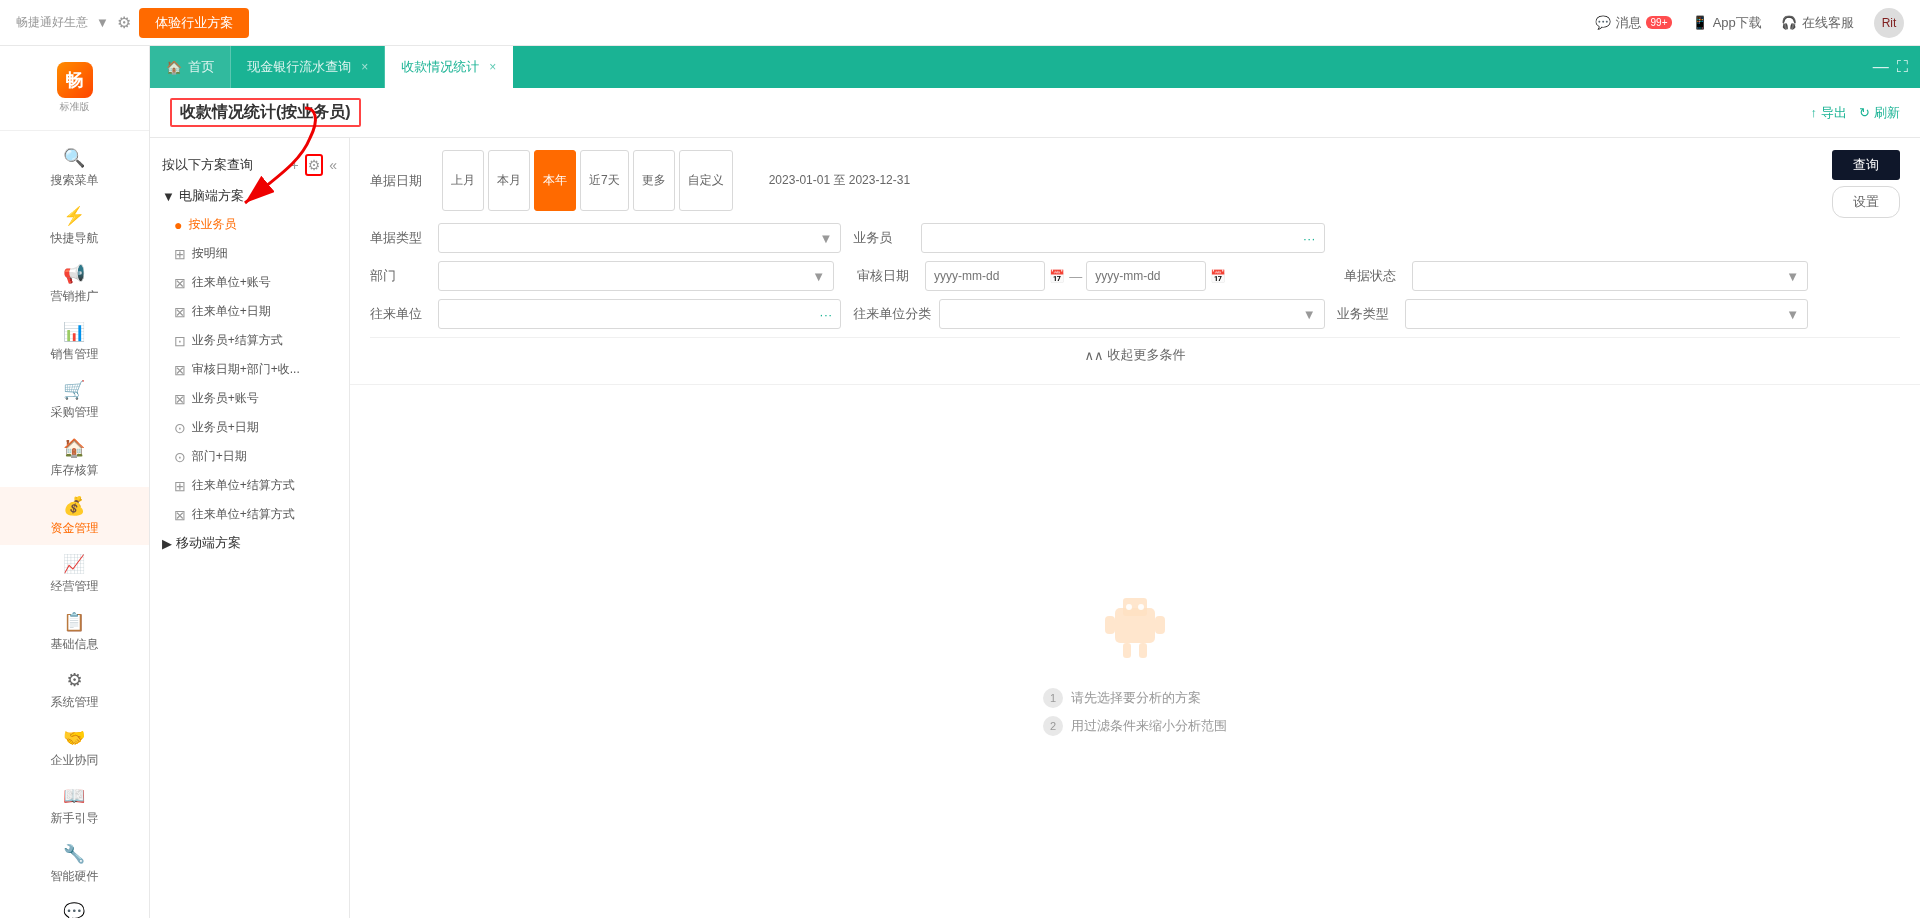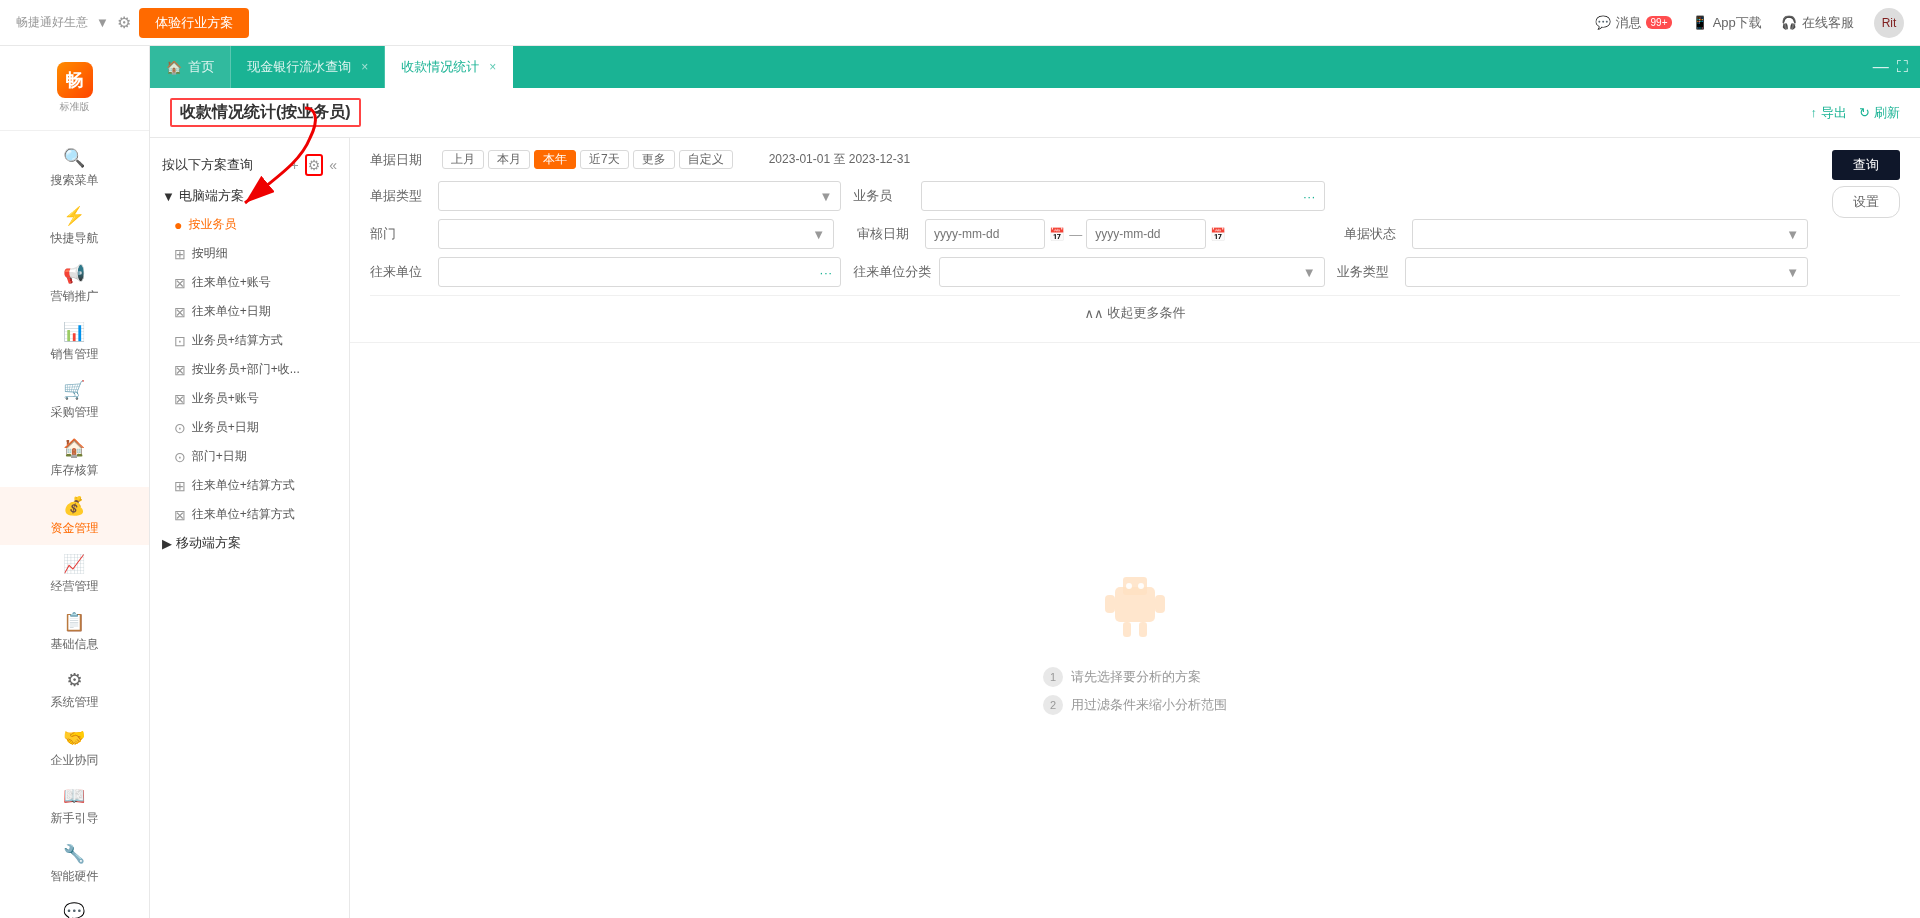--- a/index.html
+++ b/index.html
@@ -308,21 +308,21 @@
       font-size: 13px;
       white-space: nowrap;
       min-width: 60px;
     }
     .filter-date-btns {
       display: flex;
       gap: 4px;
       align-items: center;
     }
     .date-btn {
-      padding: 0 8px;
+      padding: 21px 8px;
       border: 1px solid #d9d9d9;
       border-radius: 3px;
       cursor: pointer;
       font-size: 12px;
       color: #666;
       background: #fff;
     }
     .date-btn.active {
       background: #ff6a00;
       color: #fff;
@@ -625,21 +625,21 @@
             <div class="scheme-item">
               <span class="scheme-icon">⊠</span>
               <span>往来单位+日期</span>
             </div>
             <div class="scheme-item">
               <span class="scheme-icon">⊡</span>
               <span>业务员+结算方式</span>
             </div>
             <div class="scheme-item">
               <span class="scheme-icon">⊠</span>
-              <span>按业务员+部门+收...</span>
+              <span>审核日期+部门+收...</span>
             </div>
             <div class="scheme-item">
               <span class="scheme-icon">⊠</span>
               <span>业务员+账号</span>
             </div>
             <div class="scheme-item">
               <span class="scheme-icon">⊙</span>
               <span>业务员+日期</span>
             </div>
             <div class="scheme-item">

